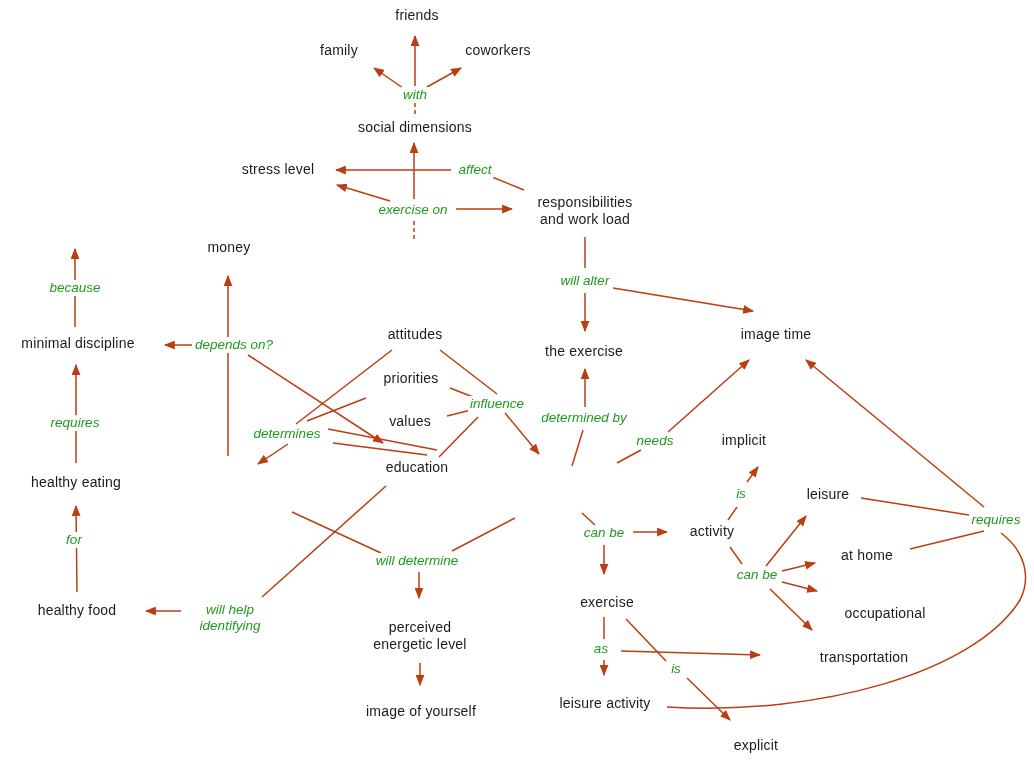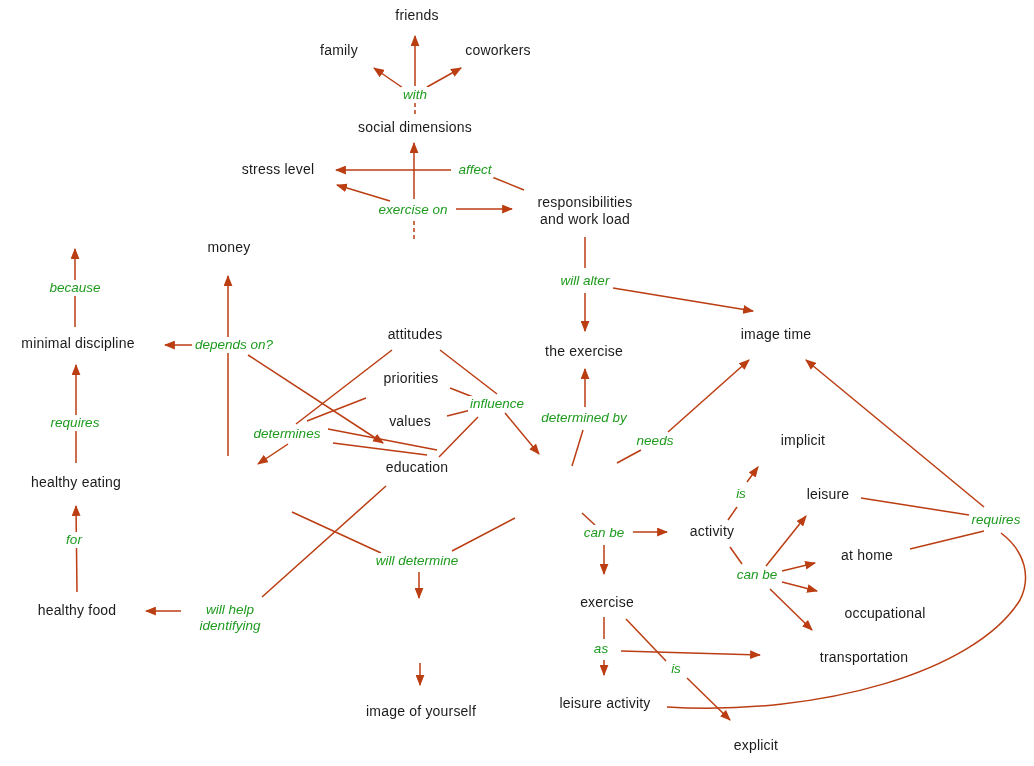--- a/index.html
+++ b/index.html
@@ -125,24 +125,26 @@
   <div class="c" style="left:229px;top:248px">money</div>
   <div class="c" style="left:78px;top:344px">minimal discipline</div>
   <div class="c" style="left:76px;top:483px">healthy eating</div>
   <div class="c" style="left:77px;top:611px">healthy food</div>
   <div class="c" style="left:415px;top:335px">attitudes</div>
   <div class="c" style="left:411px;top:379px">priorities</div>
   <div class="c" style="left:410px;top:422px">values</div>
   <div class="c" style="left:417px;top:468px">education</div>
   <div class="c" style="left:584px;top:352px">the exercise</div>
   <div class="c" style="left:776px;top:335px">image time</div>
-  <div class="c" style="left:803px;top:441px">implicit</div>
+  <div class="c" style="left:744px;top:441px">implicit</div>
   <div class="c" style="left:712px;top:532px">activity</div>
   <div class="c" style="left:607px;top:603px">exercise</div>
   <div class="c" style="left:828px;top:495px">leisure</div>
   <div class="c" style="left:867px;top:556px">at home</div>
   <div class="c" style="left:885px;top:614px">occupational</div>
   <div class="c" style="left:864px;top:658px">transportation</div>
   <div class="c" style="left:605px;top:704px">leisure activity</div>
   <div class="c" style="left:756px;top:746px">explicit</div>
+  <div class="c" style="left:420px;top:636px">perceived
+energetic level</div>
   <div class="c" style="left:421px;top:712px">image of yourself</div>
 
 </div>
 
 </body></html>

